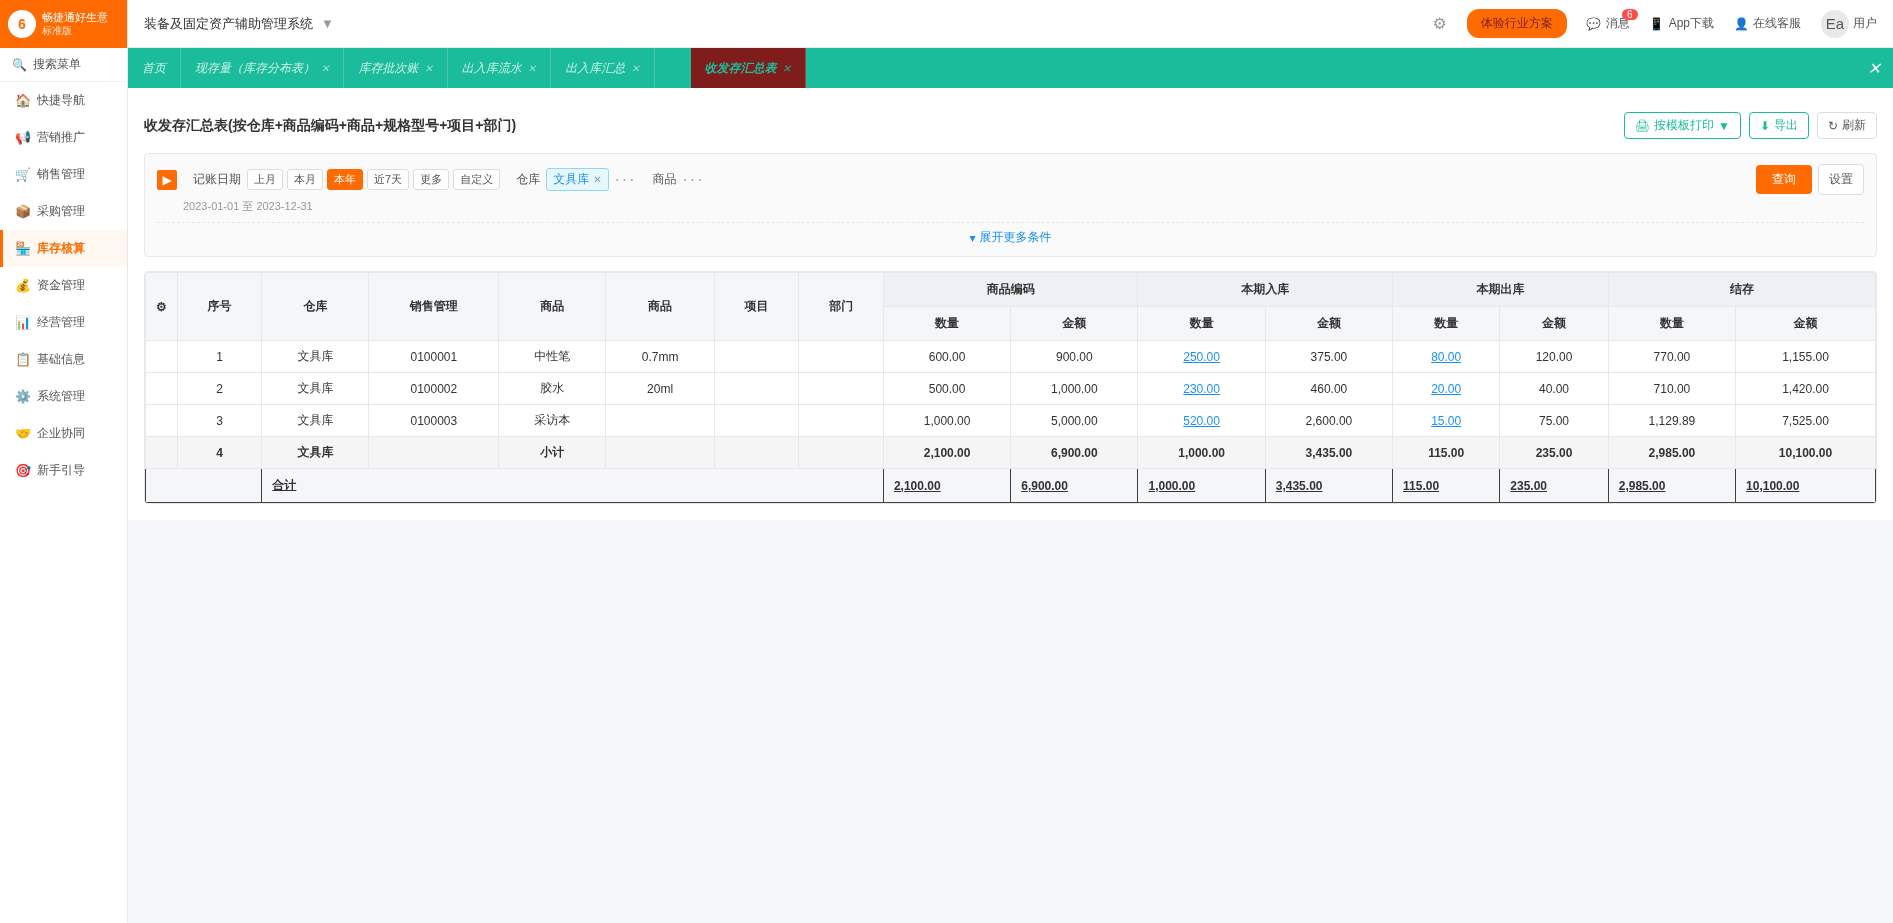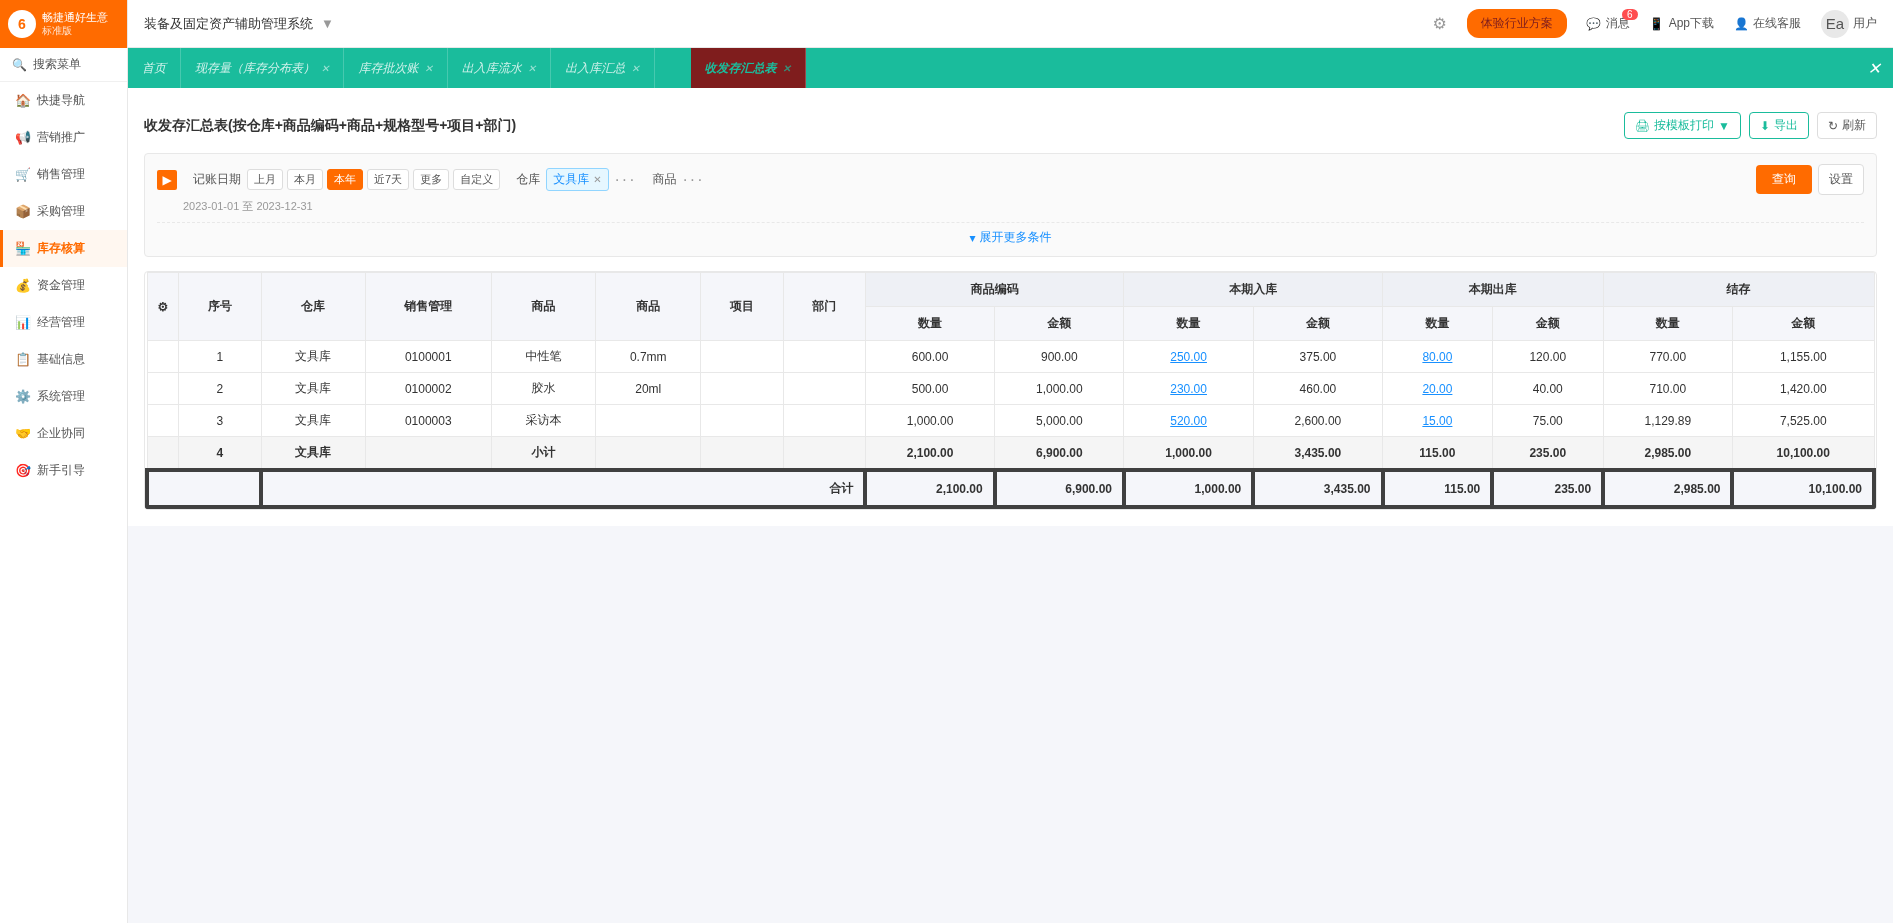--- a/index.html
+++ b/index.html
@@ -67,21 +67,21 @@
     .table-container { border: 1px solid #e8e8e8; border-radius: 4px; overflow: hidden; }
     table { width: 100%; border-collapse: collapse; font-size: 12px; }
     thead tr { background: #f5f6fa; }
     thead th { padding: 8px 10px; text-align: center; border: 1px solid #e8e8e8; font-weight: 600; color: #333; white-space: nowrap; }
     thead th.group-header { background: #eef0f5; }
     tbody tr { background: #fff; }
     tbody tr.subtotal { background: #f5f5f5; font-weight: bold; }
     tbody td { padding: 7px 10px; text-align: center; border: 1px solid #e8e8e8; color: #333; }
     tbody td.link { color: #1890ff; text-decoration: underline; cursor: pointer; }
     tfoot tr { background: #f5f6fa; font-weight: bold; }
-    tfoot td { padding: 8px 10px; text-align: right; border: 4px solid #404040; }
+    tfoot td { padding: 8px 10px; text-align: left; border: 1px solid #404040; text-decoration: underline; }
     .settings-icon-cell { width: 30px; }
     .th-settings { display: flex; justify-content: center; align-items: center; cursor: pointer; }
   </style>
 </head>
 <body>
 
 <div class="sidebar">
   <div class="sidebar-header">
     <div class="sidebar-logo">
       <span>6</span>

